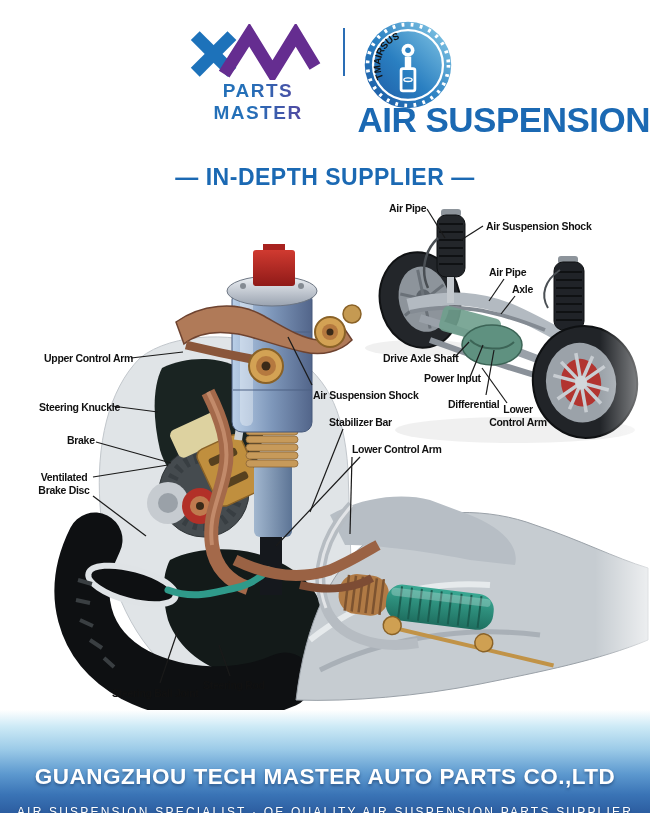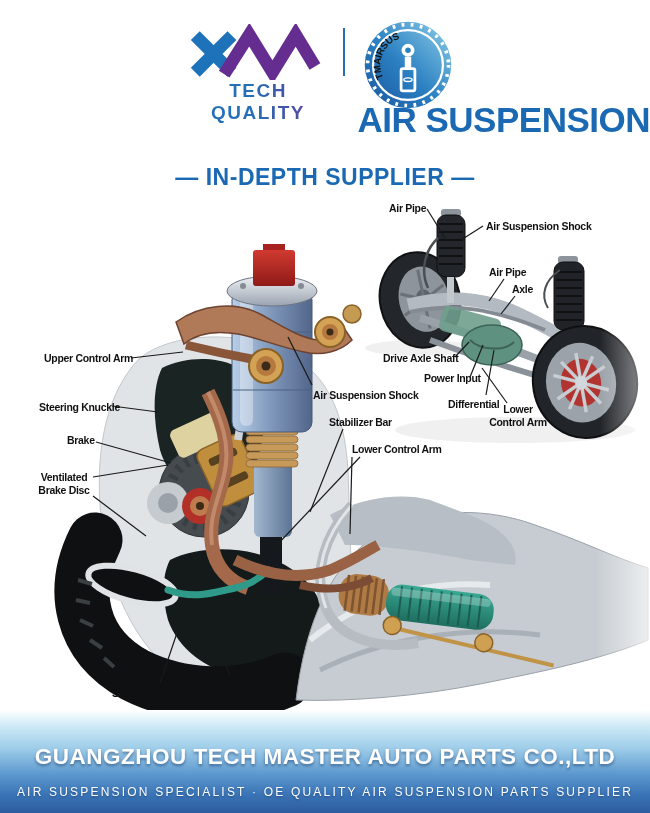--- a/index.html
+++ b/index.html
@@ -36,41 +36,41 @@
   .lbl{font-family:"Liberation Sans",sans-serif;font-weight:bold;font-size:10.5px;
        letter-spacing:-0.3px;fill:#111111;}
   .leader{stroke:#1a1a1a;stroke-width:1.2;fill:none;}
   
   .footer{
     position:absolute;left:0;top:710px;width:650px;height:103px;
     background:linear-gradient(180deg,#ffffff 0%,#cdeaf6 16%,#9ccbe8 38%,#5d99cf 62%,#3a74b6 82%,#2c5da0 100%);
     text-align:center;
   }
   .footer-company{
-    margin-top:34px;
+    margin-top:54px;
     color:#ffffff;font-size:22.5px;font-weight:bold;letter-spacing:0.5px;
     text-shadow:0 2px 3px rgba(15,45,90,.5);
   }
   .footer-tagline{
     margin-top:15px;
     color:#ffffff;font-size:12px;font-weight:normal;letter-spacing:2.2px;
     text-shadow:0 1px 2px rgba(15,45,90,.5);
   }
 </style>
 </head>
 <body>
 
 <div class="page">
 
   <svg class="logo-mark" viewBox="0 0 150 58">
     <path d="M10,12 L48,50" stroke="#1d72ba" stroke-width="13" fill="none"></path>
     <path d="M10,50 L48,12" stroke="#1d72ba" stroke-width="13" fill="none"></path>
     <path d="M40,52 L66,11 L90,50 L114,11 L134,44" stroke="#652d90" stroke-width="13" fill="none" stroke-linejoin="miter"></path>
   </svg>
-  <div class="brand-text">TECH QUALITY</div>
+  <div class="brand-text">PARTS MASTER</div>
   <div class="divider"></div>
 
   <svg class="badge" viewBox="0 0 100 100">
     <defs>
       <linearGradient id="bgrad" x1="1" y1="0" x2="0" y2="1">
         <stop offset="0" stop-color="#8ecfe9"></stop>
         <stop offset="0.55" stop-color="#2a7fc1"></stop>
         <stop offset="1" stop-color="#1b55a0"></stop>
       </linearGradient>
       <path id="badgeCircle" d="M 50,50 m -30,0 a 30,30 0 1,1 60,0 a 30,30 0 1,1 -60,0"></path>

